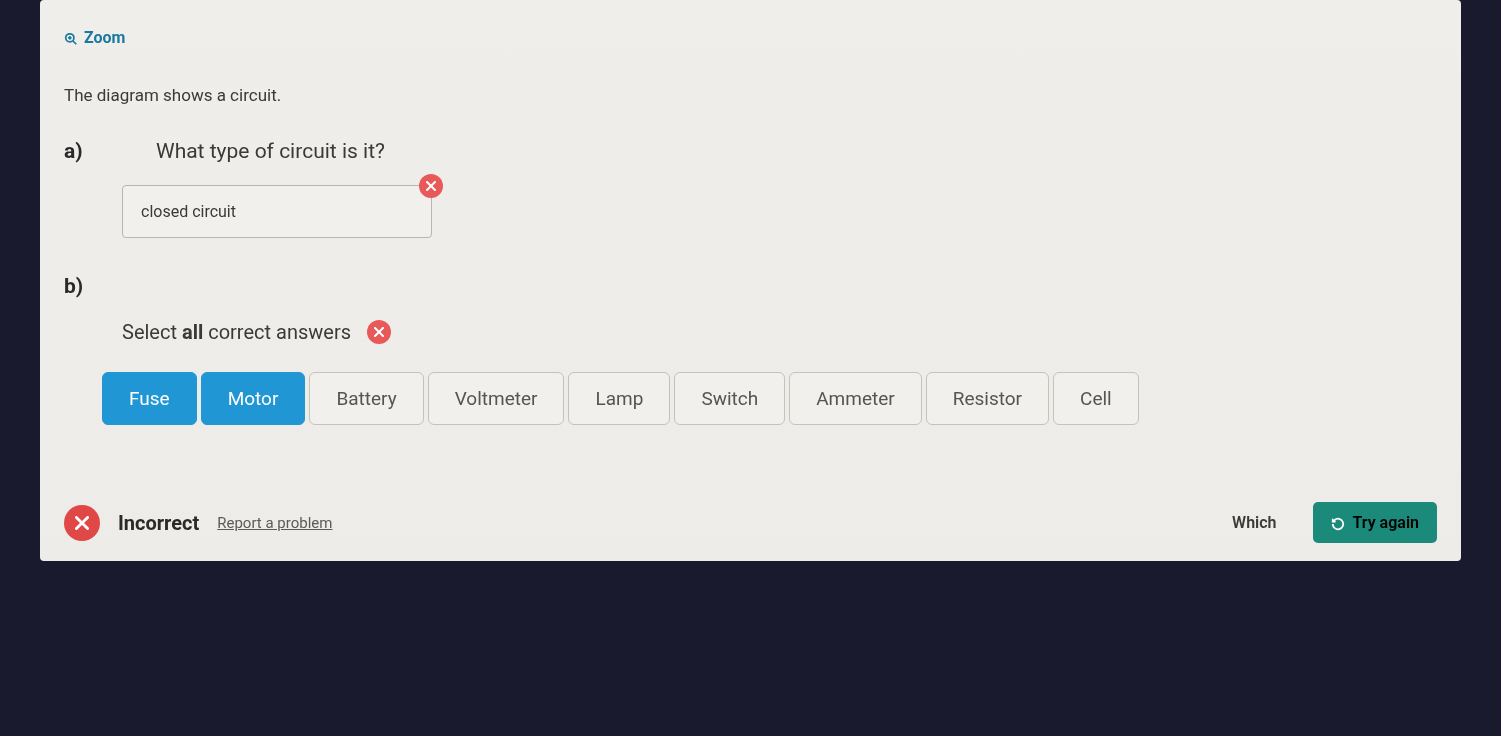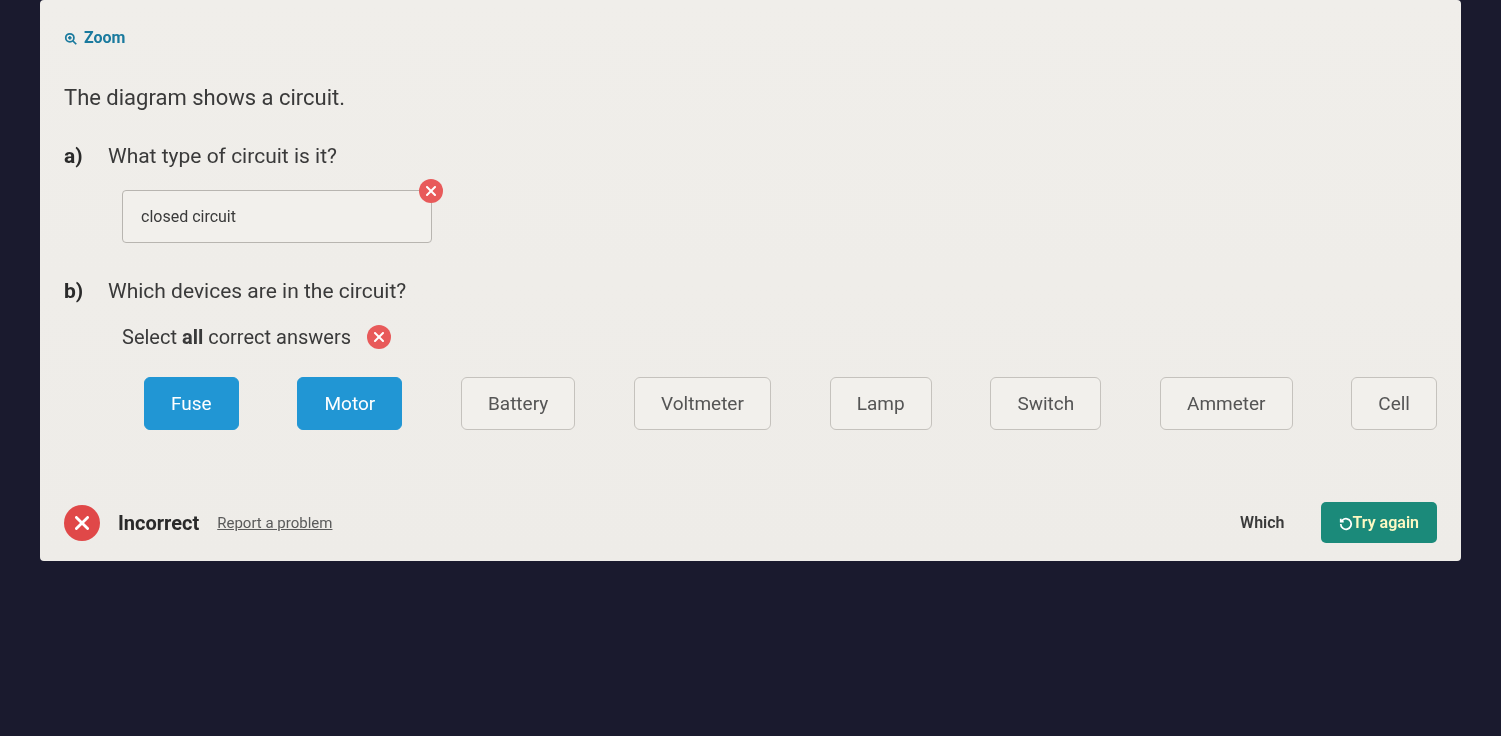--- a/index.html
+++ b/index.html
@@ -36,39 +36,40 @@
       font-size: 16px;
       cursor: pointer;
       margin-bottom: 38px;
     }
     .zoom-icon {
       width: 14px;
       height: 14px;
       display: inline-block;
     }
     .intro-text {
-      font-size: 22px;
+      font-size: 17px;
       color: #3a3a3a;
       margin-bottom: 34px;
     }
     .question-row {
       display: flex;
       align-items: flex-start;
       gap: 16px;
       margin-bottom: 22px;
     }
     .question-label {
       font-weight: 700;
       font-size: 21px;
       color: #2a2a2a;
       min-width: 28px;
     }
     .question-text {
       font-size: 21px;
       color: #3a3a3a;
+      margin-left: 48px;
     }
     .answer-box-wrap {
       position: relative;
       margin-left: 58px;
       margin-bottom: 36px;
       width: 310px;
     }
     .answer-box {
       border: 1px solid #b8b5b0;
       border-radius: 4px;
@@ -113,23 +114,22 @@
       color: #fff;
       display: inline-flex;
       align-items: center;
       justify-content: center;
       font-size: 13px;
       font-weight: 700;
     }
     .choices {
       display: flex;
       gap: 4px;
-      margin-left: 80px;
+      margin-left: 38px;
       flex-wrap: wrap;
-      justify-content: space-between;
     }
     .choice {
       border: 1px solid #c5c2bd;
       border-radius: 6px;
       padding: 14px 26px;
       font-size: 19px;
       color: #555;
       background: #f2f0ec;
       cursor: pointer;
     }
@@ -173,28 +173,28 @@
     }
     .skip-btn {
       font-size: 16px;
       font-weight: 600;
       color: #3a3a3a;
       padding: 10px 18px;
       cursor: pointer;
     }
     .try-again-btn {
       background: #1b8a7a;
-      color: #fef9c3;
+      color: #000000;
       border-radius: 5px;
       padding: 11px 18px;
       font-size: 16px;
       font-weight: 600;
       display: flex;
       align-items: center;
-      gap: 0;
+      gap: 8px;
       cursor: pointer;
     }
     .retry-icon {
       width: 14px;
       height: 14px;
       display: inline-block;
     }
     .bottom-space {
       height: 106px;
       background: #1a1a2e;
@@ -229,21 +229,20 @@
     <div class="x-badge">
       <svg width="10" height="10" viewBox="0 0 10 10" stroke="#fff" stroke-width="2" stroke-linecap="round">
         <line x1="1" y1="1" x2="9" y2="9"></line>
           <line x1="9" y1="1" x2="1" y2="9"></line>
       </svg>
     </div>
   </div>
 
   <div class="question-row">
     <div class="question-label">b)</div>
-    <div class="question-text">Which devices are in the circuit?</div>
   </div>
 
   <div class="sub-instruction">
     <span>
       <span>Select </span><span class="bold">all</span><span> correct answers</span>
     </span>
     <span class="inline-x-badge">
       <svg width="10" height="10" viewBox="0 0 10 10" stroke="#fff" stroke-width="2" stroke-linecap="round">
         <line x1="1" y1="1" x2="9" y2="9"></line>
           <line x1="9" y1="1" x2="1" y2="9"></line>
@@ -252,20 +251,21 @@
   </div>
 
   <div class="choices" id="choices">
       <div class="choice selected">Fuse</div>
       <div class="choice selected">Motor</div>
       <div class="choice">Battery</div>
       <div class="choice">Voltmeter</div>
       <div class="choice">Lamp</div>
       <div class="choice">Switch</div>
       <div class="choice">Ammeter</div>
+      <div class="choice">Resistor</div>
       <div class="choice">Cell</div>
     </div>
 
   <div class="footer-bar">
     <div class="big-x-badge">
       <svg width="14" height="14" viewBox="0 0 10 10" stroke="#fff" stroke-width="2" stroke-linecap="round">
         <line x1="1" y1="1" x2="9" y2="9"></line>
           <line x1="9" y1="1" x2="1" y2="9"></line>
       </svg>
     </div>

